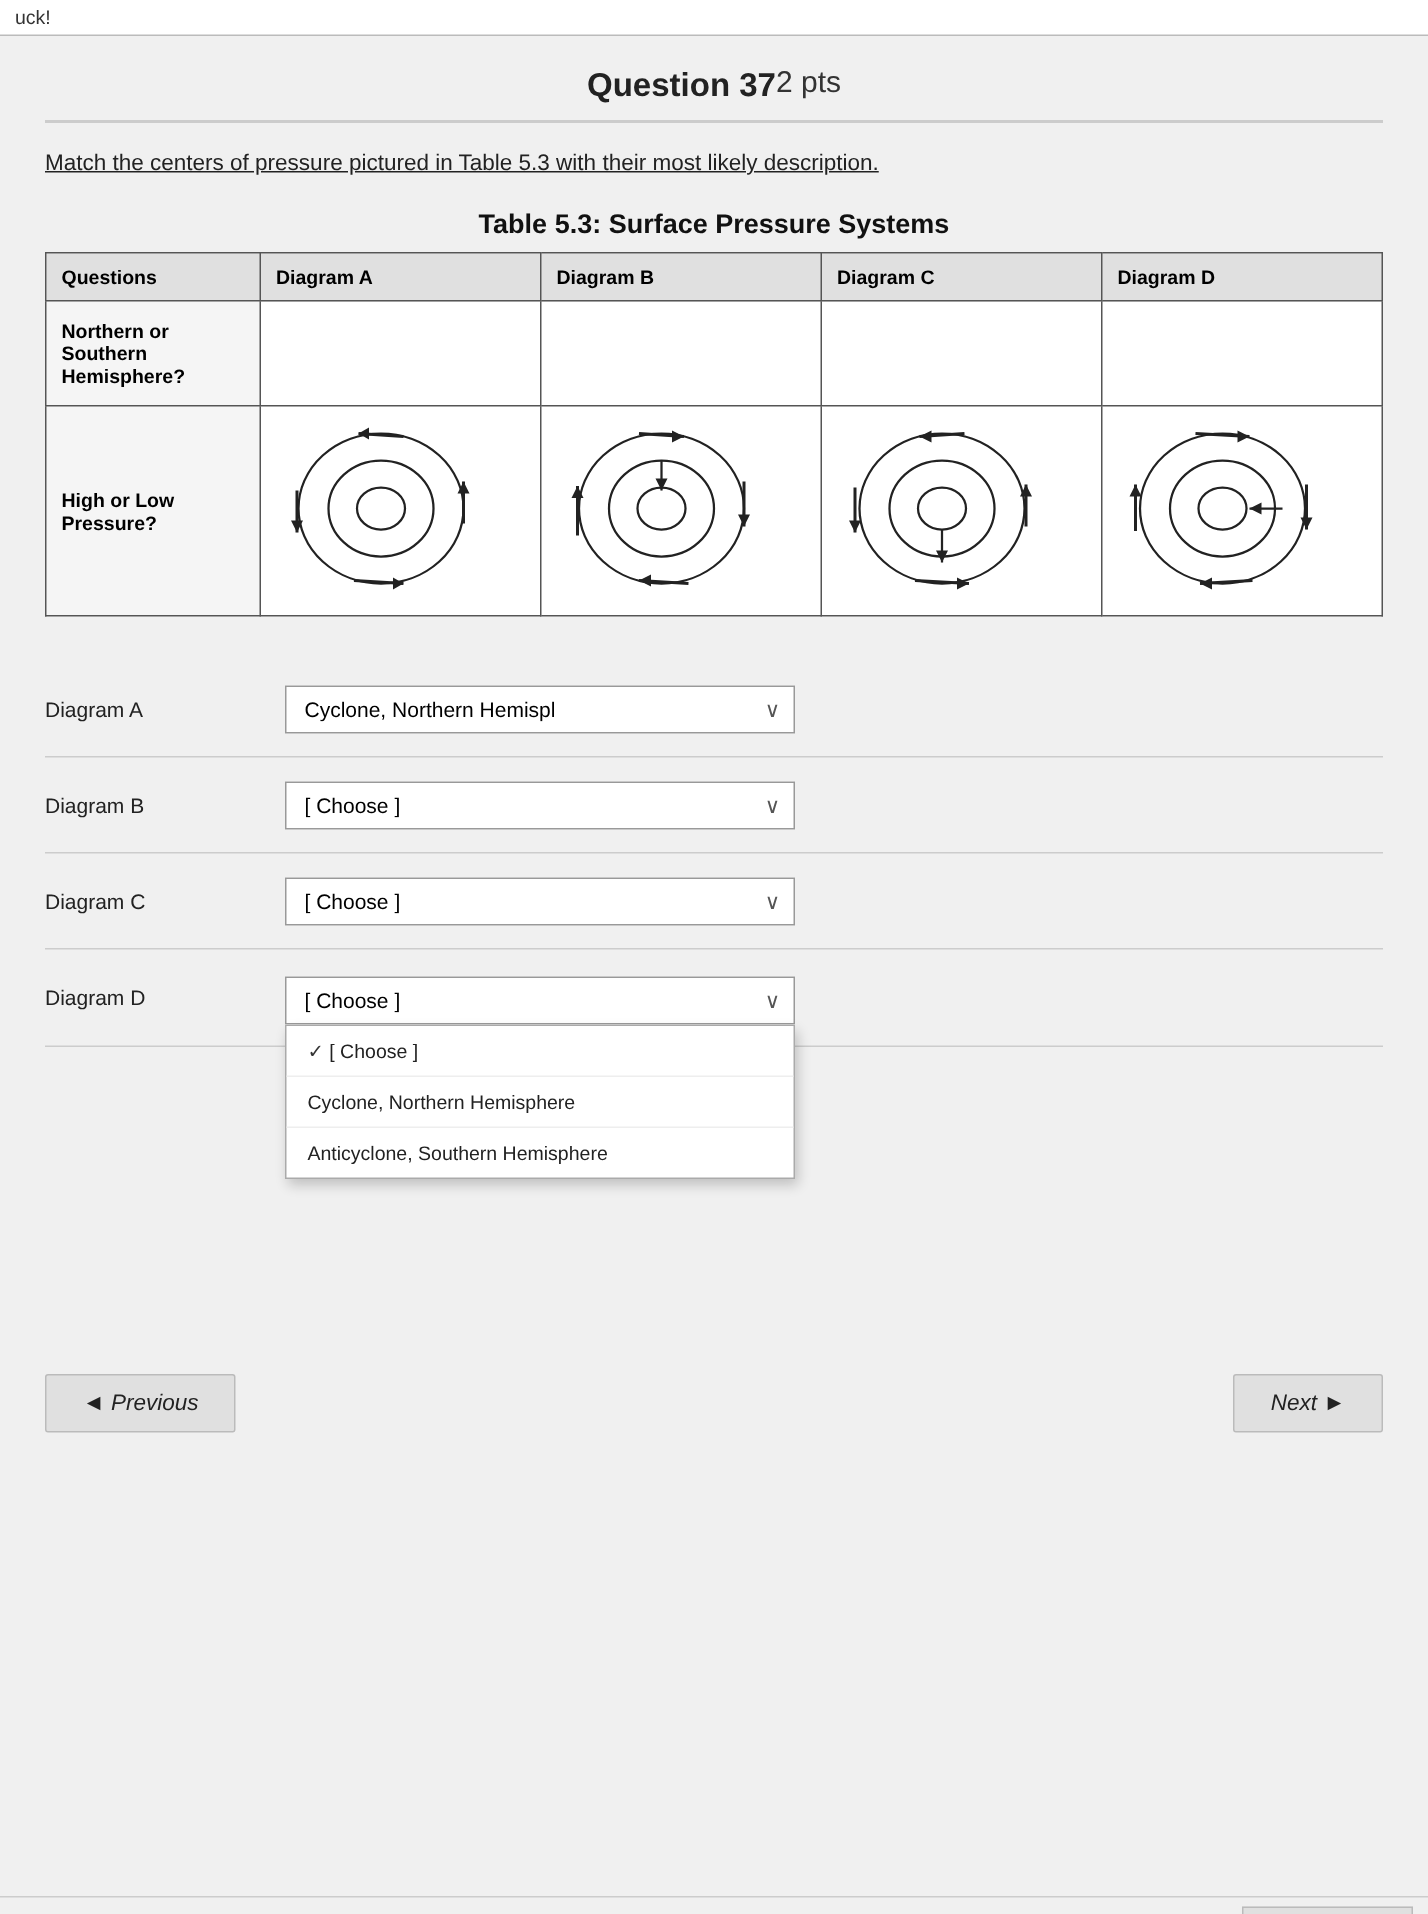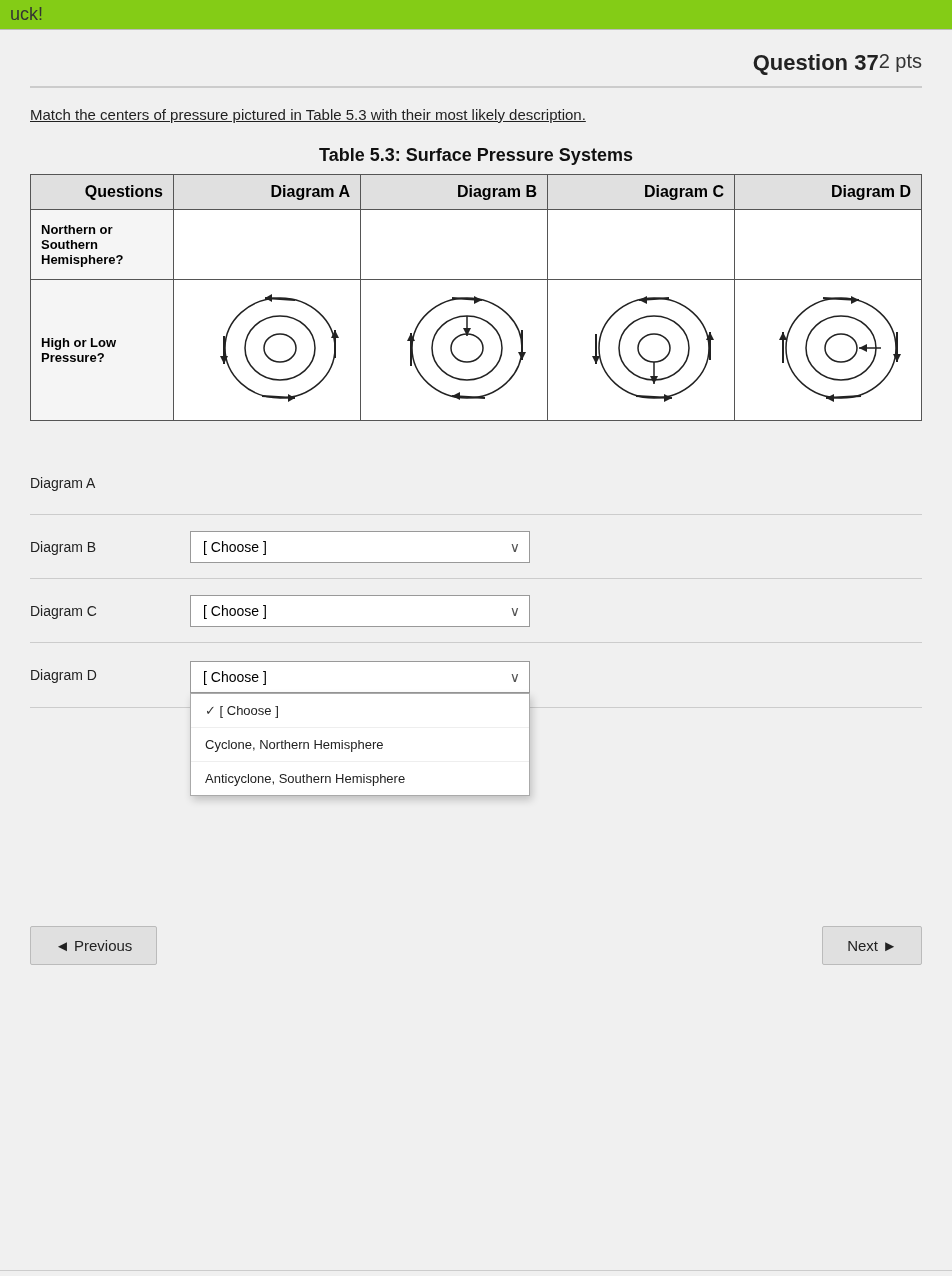--- a/index.html
+++ b/index.html
@@ -7,36 +7,36 @@
       font-family: Arial, sans-serif;
       background: #c8c8c8;
       min-height: 1276px;
       display: flex;
       flex-direction: column;
       align-items: center;
       padding: 0;
     }
     .browser-bar {
       width: 100%;
-      background: #84cc16;
+      background: #ffffff;
       padding: 4px 10px;
-      font-size: 18px;
+      font-size: 13px;
       color: #333;
       border-bottom: 1px solid #bbb;
     }
     .page-container {
       width: 952px;
       background: #f0f0f0;
       min-height: 1240px;
       padding: 20px 30px 20px 30px;
       position: relative;
     }
     .question-header {
       display: flex;
-      justify-content: flex-end;
+      justify-content: center;
       align-items: flex-start;
       border-bottom: 2px solid #ccc;
       padding-bottom: 10px;
       margin-bottom: 18px;
     }
     .question-title {
       font-size: 22px;
       font-weight: bold;
       color: #222;
     }
@@ -60,22 +60,22 @@
     }
     table.pressure-table {
       width: 100%;
       border-collapse: collapse;
       background: white;
       margin-bottom: 30px;
     }
     table.pressure-table th, table.pressure-table td {
       border: 1.5px solid #555;
       padding: 8px 10px;
-      text-align: right;
-      font-size: 16px;
+      text-align: left;
+      font-size: 13px;
       vertical-align: middle;
     }
     table.pressure-table th {
       background: #e0e0e0;
       font-weight: bold;
     }
     table.pressure-table td:first-child {
       text-align: left;
       font-weight: bold;
       font-size: 13px;
@@ -173,20 +173,21 @@
       margin-top: 10px;
     }
     .nav-btn {
       background: #e0e0e0;
       border: 1px solid #bbb;
       padding: 10px 24px;
       font-size: 15px;
       cursor: pointer;
       color: #222;
       border-radius: 2px;
+      font-style: italic;
     }
     
     .status-bar {
       display: flex;
       justify-content: flex-end;
       align-items: center;
       width: 952px;
       background: #f0f0f0;
       padding: 6px 10px;
       border-top: 1px solid #ccc;
@@ -334,20 +335,25 @@
           </svg>
         </td>
       </tr>
     </tbody>
   </table>
 
   <div class="answer-section">
 
     <div class="answer-row">
       <div class="answer-label">Diagram A</div>
+      <div class="select-wrapper">
+        <select class="answer-select">
+          <option>Cyclone, Northern Hemispl</option>
+        </select>
+      </div>
     </div>
 
     <div class="answer-row">
       <div class="answer-label">Diagram B</div>
       <div class="select-wrapper">
         <select class="answer-select">
           <option>[ Choose ]</option>
           <option>Cyclone, Northern Hemisphere</option>
           <option>Anticyclone, Northern Hemisphere</option>
           <option>Cyclone, Southern Hemisphere</option>

